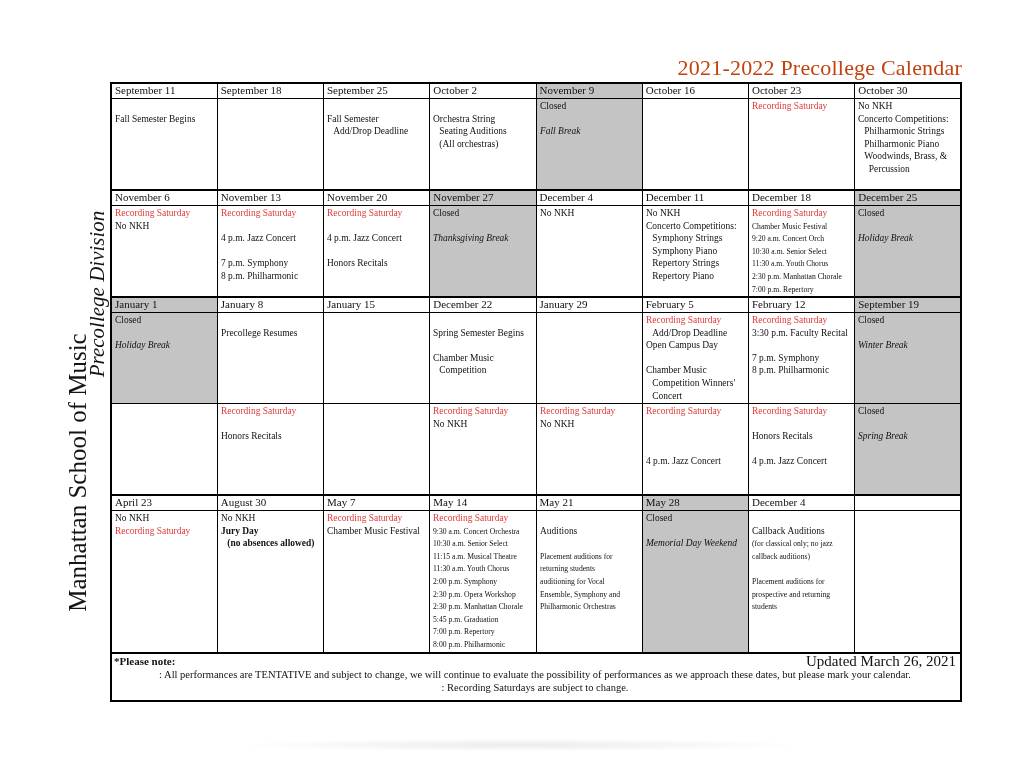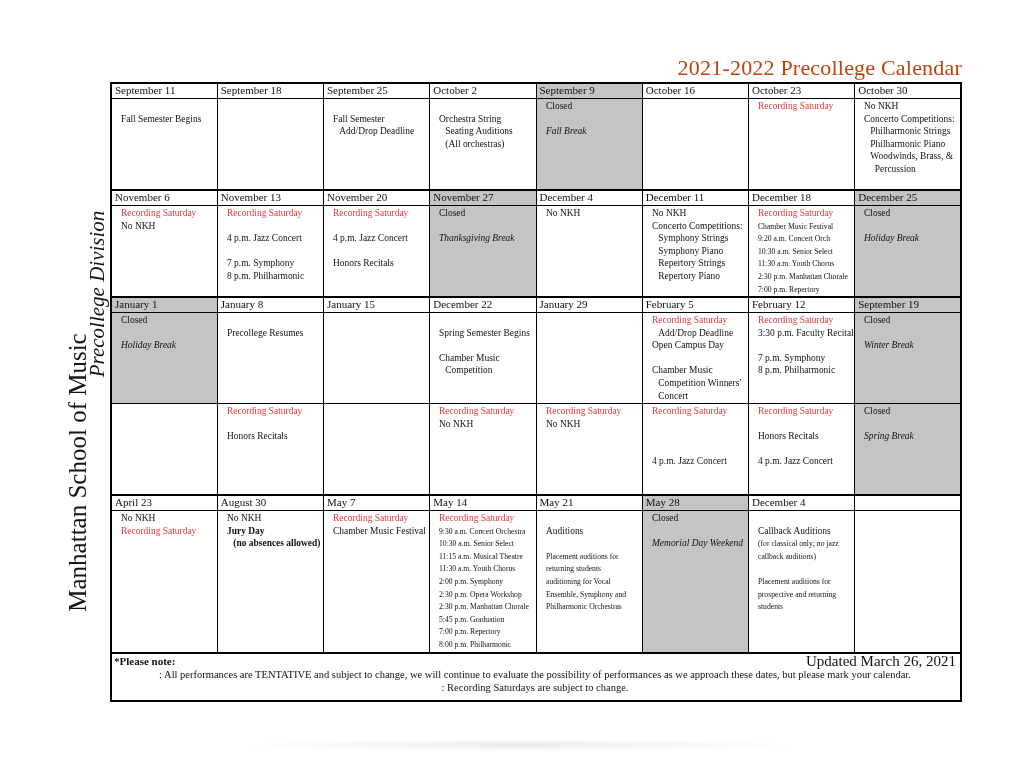--- a/index.html
+++ b/index.html
@@ -26,21 +26,21 @@
     position:absolute; left:110px; top:82px; width:852px;
     border-collapse:collapse; table-layout:fixed;
     border:2px solid #000;
   }
   td { border:1px solid #000; vertical-align:top; overflow:hidden; }
   tr.date-row td {
     border-top:2px solid #000; height:14px; font-size:11px; line-height:13px;
     padding:0 0 0 3px; white-space:nowrap;
   }
   tr.content-row td {
-    height:89px; font-size:10.5px; line-height:12.6px; padding:1px 1px 0 9px;
+    height:89px; font-size:10.5px; line-height:12.6px; padding:1px 1px 0 3px;
   }
   #calendar-body tr.content-row:last-child td { height:140px; }
   .gray { background:var(--gray,#c4c4c4); }
   .line { white-space:nowrap; transform:scaleX(.9); transform-origin:0 50%; }
   .red { color:var(--red,#e03a3a); }
   .bold { font-weight:bold; }
   .italic { font-style:italic; }
   .sm { font-size:8.5px; }
   .in1 { padding-left:7px; }
   .in2 { padding-left:12px; }
@@ -72,21 +72,21 @@
       <col style="width:12.5%">
       <col style="width:12.5%">
       <col style="width:12.5%">
   </colgroup>
   <tbody id="calendar-body">
       <tr class="date-row">
         <td class="date-cell">September 11</td>
         <td class="date-cell">September 18</td>
         <td class="date-cell">September 25</td>
         <td class="date-cell">October 2</td>
-        <td class="date-cell gray">September 9</td>
+        <td class="date-cell gray">November 9</td>
         <td class="date-cell">October 16</td>
         <td class="date-cell">October 23</td>
         <td class="date-cell">October 30</td>
       </tr>
       <tr class="content-row">
         <td class="content-cell">
           <div class="line">&nbsp;</div>
           <div class="line">Fall Semester Begins</div>
         </td>
         <td class="content-cell"></td>

